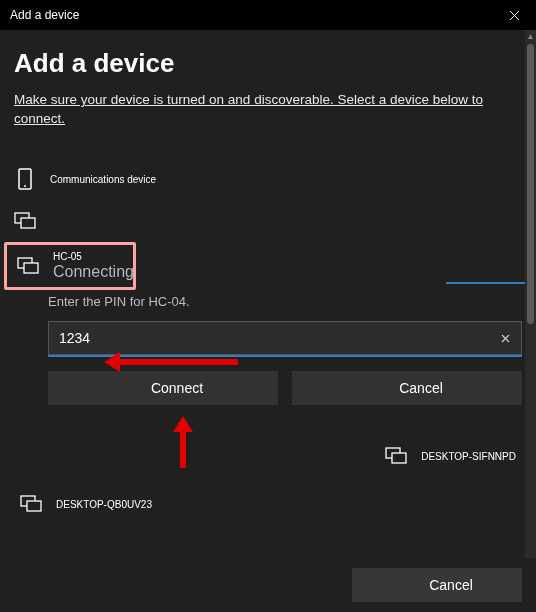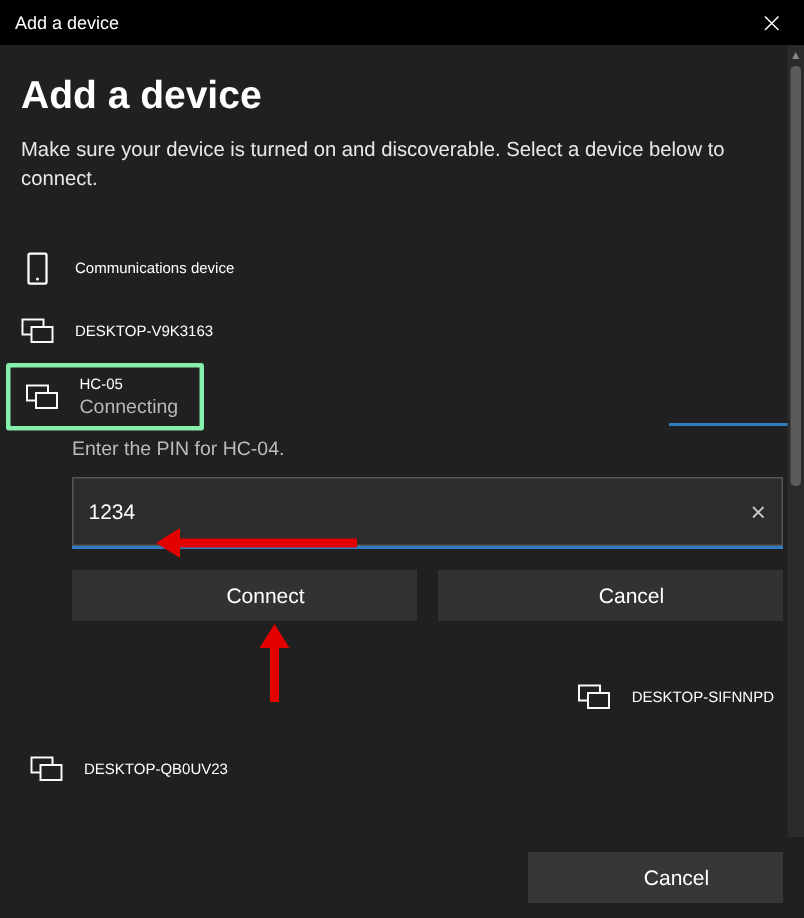--- a/index.html
+++ b/index.html
@@ -21,45 +21,45 @@
     padding: 0 8px 0 10px;
   }
   .titlebar-title { font-size: 12px; color: #ffffff; }
   .titlebar-close { width: 28px; height: 20px; display:flex; align-items:center; justify-content:center; cursor:pointer;}
   .content {
     padding: 18px 2px 0 14px;
     height: calc(100% - 30px - 54px);
     position: relative;
   }
   h1 { font-size: 26px; font-weight: 600; margin-bottom: 12px; }
-  .subtitle { font-size: 13.5px; color: #e8e8e8; line-height: 1.4; margin-bottom: 20px; padding-right: 20px;}
+  .subtitle { font-size: 13.5px; color: #e8e8e8; line-height: 1.4; margin-bottom: 20px; padding-right: 20px; text-decoration: underline;}
   .scroll-area {
     position: absolute;
     top: 126px;
     left: 0;
     right: 0;
     bottom: 0;
     overflow-y: hidden;
   }
   .device-item {
     display: flex;
     align-items: center;
     padding: 10px 14px;
     gap: 14px;
     cursor: pointer;
     margin: 2px 6px 2px 0;
   }
   .device-item .icon-slot { width: 22px; display:flex; justify-content:center; }
   .device-labels { display:flex; flex-direction:column; }
   .device-name { font-size: 10px; color:#fff; }
-  .device-status { font-size: 13px; color:#b8b8b8; margin-top:1px; }
-  .red-box { border: 3px solid #86efac; border-radius: 2px; }
+  .device-status { font-size: 16px; color:#b8b8b8; margin-top:1px; }
+  .red-box { border: 3px solid #fca5a5; border-radius: 2px; }
   .pin-section { padding: 2px 14px 14px 48px; }
   .pin-prompt { font-size: 13px; color:#bcbcbc; margin-bottom: 12px; }
-  .pin-input-row { position: relative; display:flex; align-items:center; background:#2c2c2c; border:1px solid #555; height:46px; padding:0 6px 0 10px; }
+  .pin-input-row { position: relative; display:flex; align-items:center; background:#2c2c2c; border:1px solid #555; height:34px; padding:0 6px 0 10px; }
   .pin-input-row input {
     flex:1; background:transparent; border:none; outline:none; color:#fff; font-size:14px; font-family:inherit;
   }
   .pin-underline { height:2px; background:#2f7dc2; margin-top:0px; }
   .clear-x { width:20px; height:20px; display:flex; align-items:center; justify-content:center; cursor:pointer; color:#ccc; font-size:12px;}
   .btn-row { display:flex; gap:14px; margin-top:14px; }
   .btn { flex:1; height:34px; background:#323232; display:flex; align-items:center; justify-content:center; font-size:14px; color:#fff; cursor:pointer;padding-left:28px; }
   .footer {
     position:absolute; bottom:0; left:0; right:0; height:54px;
     display:flex; align-items:center; justify-content:flex-end; padding-right:14px;
@@ -120,23 +120,20 @@
       </div>
     </div>
 
     <div class="device-item">
       <span class="icon-slot">
         <svg width="22" height="18" viewBox="0 0 22 18">
             <rect x="1" y="1" width="14" height="10" fill="none" stroke="#fff" stroke-width="1.3"></rect>
             <rect x="7" y="6" width="14" height="10" fill="#202020" stroke="#fff" stroke-width="1.3"></rect>
           </svg>
       </span>
-      <div class="device-labels">
-        <span class="device-name">DESKTOP-V9K3163</span>
-      </div>
     </div>
 
     <div class="device-item red-box" style="margin-left:4px; margin-right:400px; padding:6px 10px;">
       <span class="icon-slot">
         <svg width="22" height="18" viewBox="0 0 22 18">
             <rect x="1" y="1" width="14" height="10" fill="none" stroke="#fff" stroke-width="1.3"></rect>
             <rect x="7" y="6" width="14" height="10" fill="#202020" stroke="#fff" stroke-width="1.3"></rect>
           </svg>
       </span>
       <div class="device-labels">

